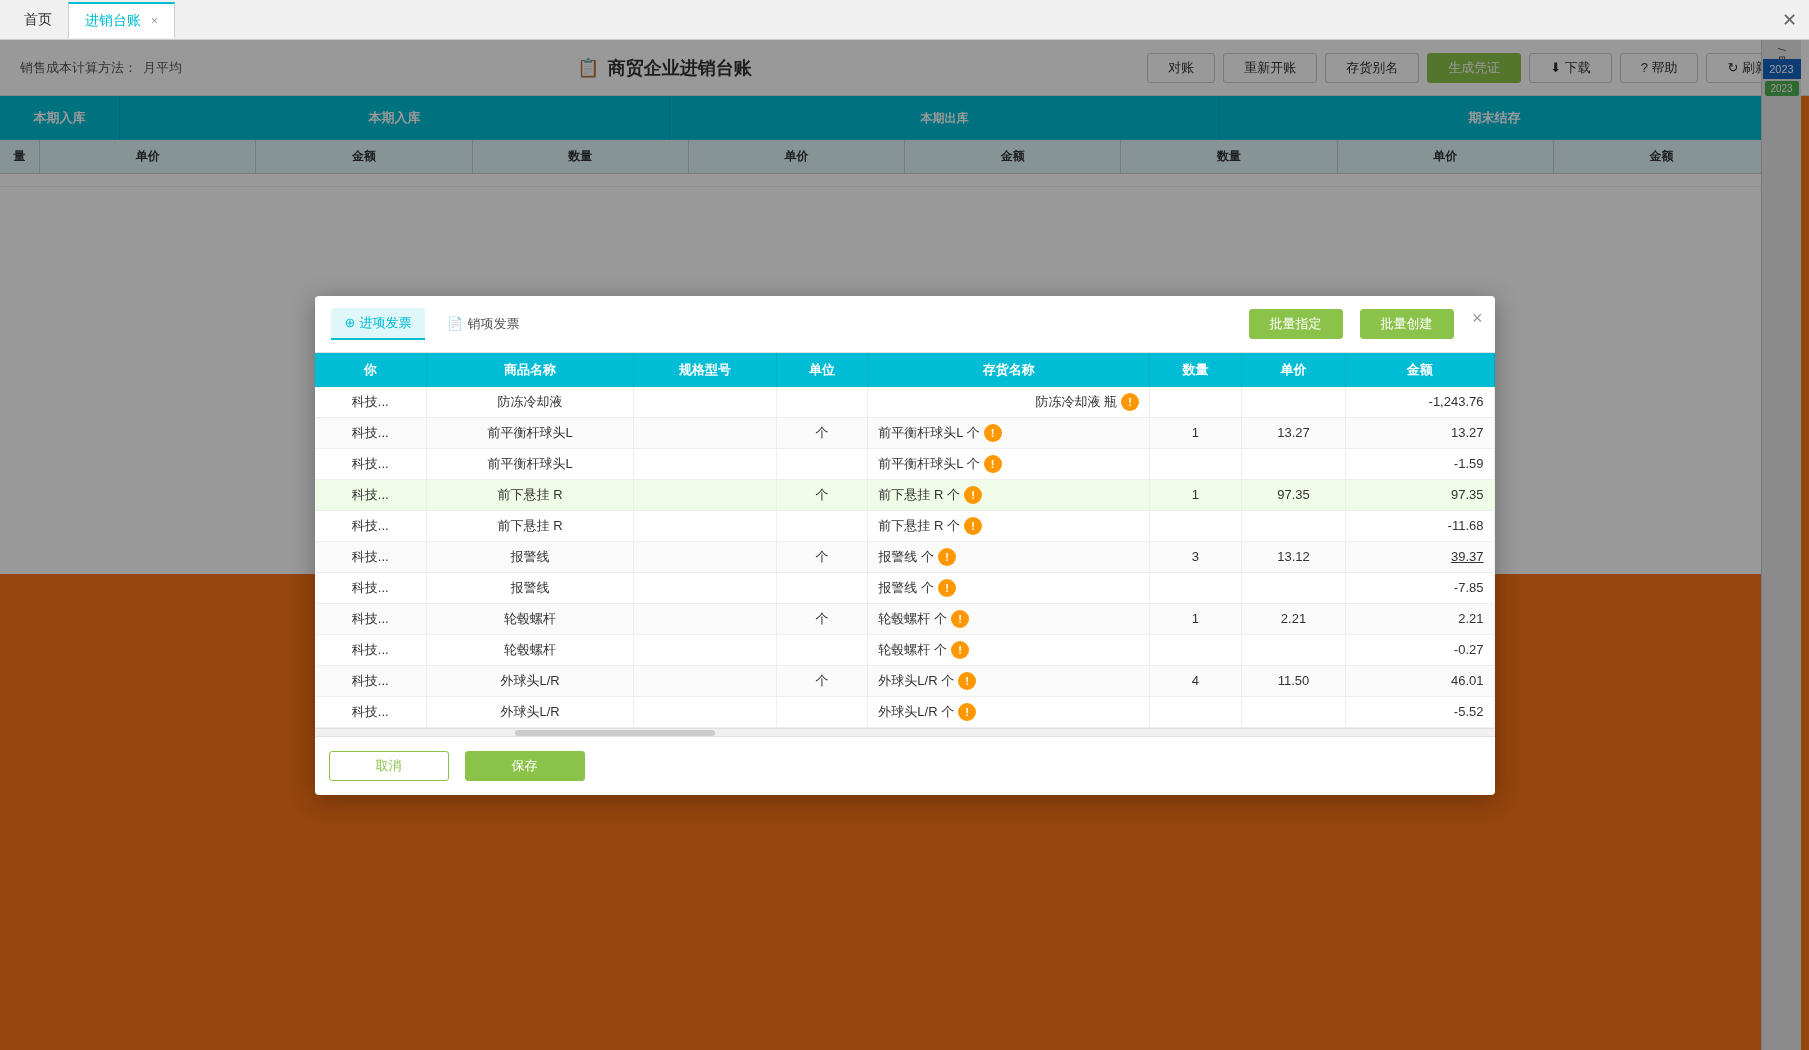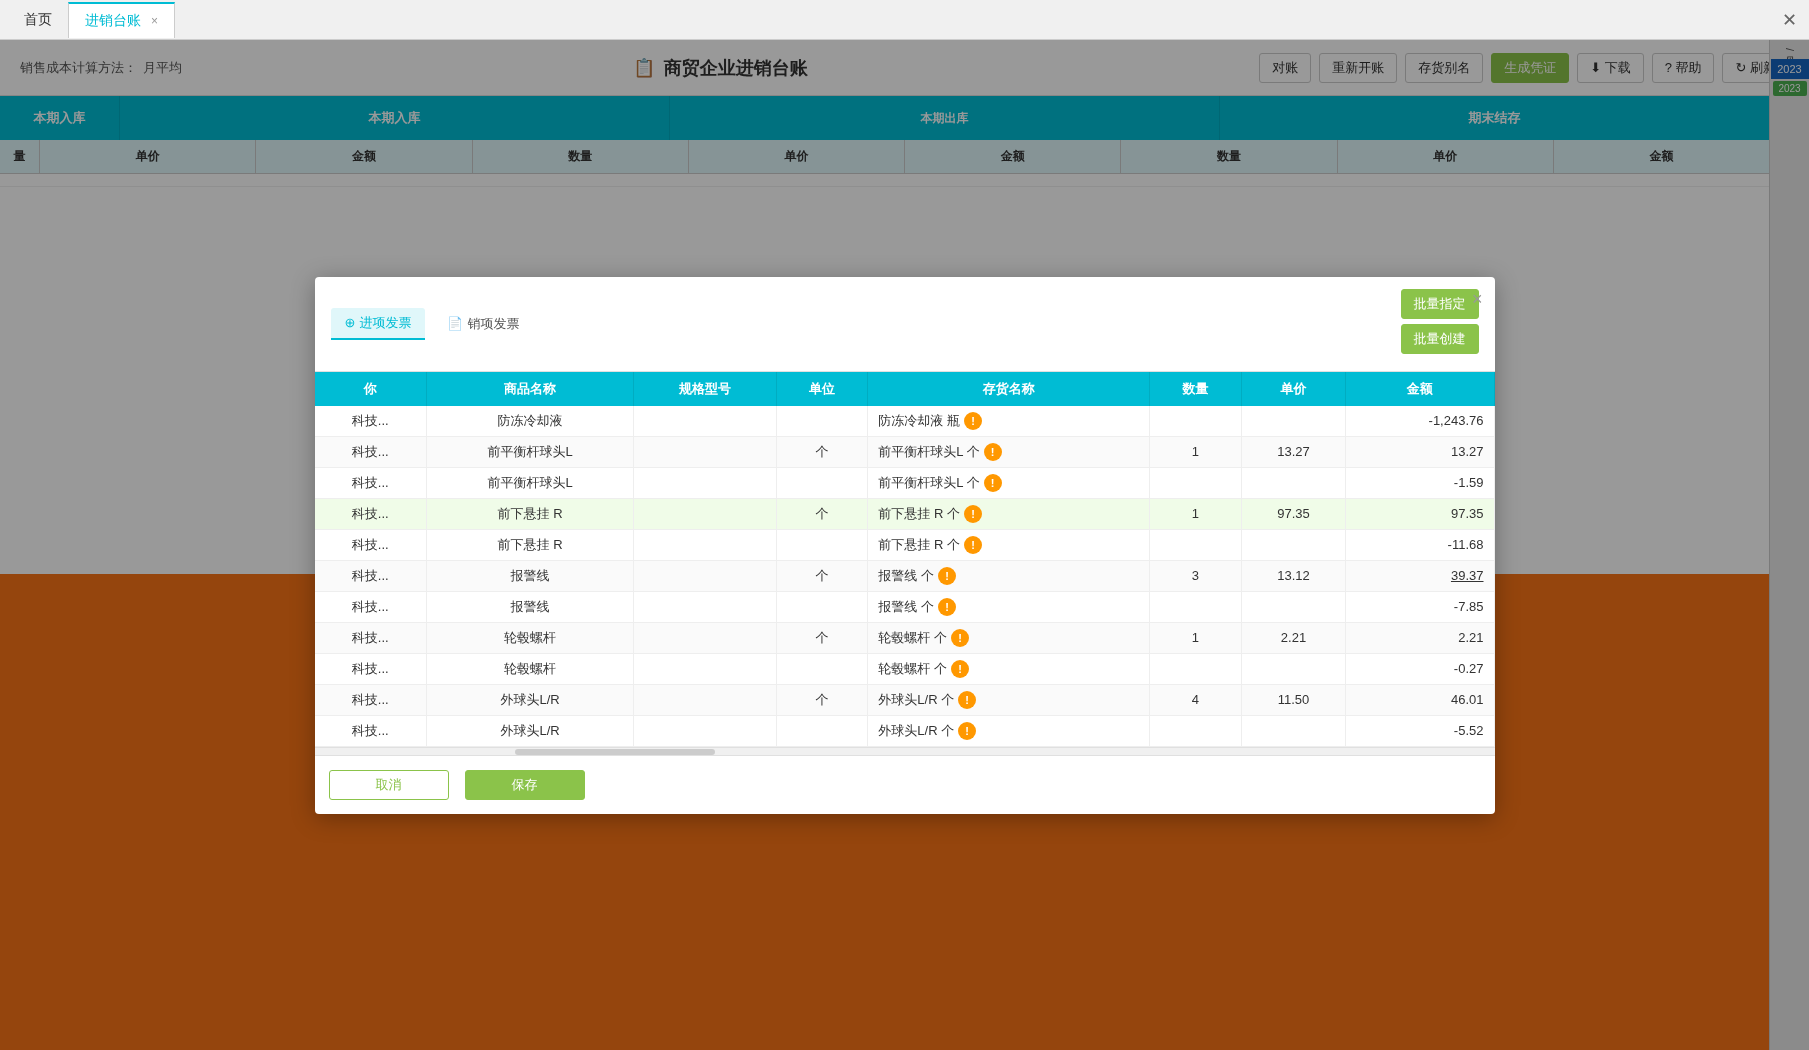--- a/index.html
+++ b/index.html
@@ -92,21 +92,21 @@
       gap: 6px;
       font-size: 13px;
       color: #555;
     }
     .toolbar-right {
       display: flex;
       align-items: center;
       gap: 8px;
     }
     .btn {
-      padding: 5px 12px;
+      padding: 5px 20px;
       border-radius: 3px;
       border: 1px solid #ccc;
       cursor: pointer;
       font-size: 13px;
       background: #fff;
       color: #333;
     }
     .btn-primary {
       background: #8bc34a;
       color: #fff;
@@ -114,21 +114,21 @@
     }
     .btn-outline {
       background: #fff;
       color: #333;
       border: 1px solid #ccc;
     }
 
     
     .right-sidebar {
       position: absolute;
-      right: 0;
+      right: 8px;
       top: 0;
       width: 40px;
       background: #e8e8e8;
       height: 100%;
       display: flex;
       flex-direction: column;
       align-items: center;
       border-left: 1px solid #ccc;
     }
 
@@ -171,22 +171,21 @@
       gap: 4px;
     }
     .modal-tab.active {
       border-bottom: 2px solid #00bcd4;
       color: #00bcd4;
       background: #e0f7fa;
     }
     .modal-header-right {
       margin-left: auto;
       display: flex;
-      gap: 5px;
-      flex-direction: column;
+      gap: 17px;
     }
     .modal-close {
       position: absolute;
       right: 12px;
       top: 12px;
       cursor: pointer;
       color: #999;
       font-size: 18px;
     }
     .modal-body {
@@ -363,21 +362,21 @@
               <th>金额</th>
             </tr>
           </thead>
           <tbody id="modal-table-body">
           <tr>
                 <td>科技...</td>
                 <td>防冻冷却液</td>
                 <td></td>
                 <td></td>
                 <td style="text-align: left;">
-                  <span style="display: flex; align-items: center; gap: 4px; justify-content: flex-start;">
+                  <span style="display: flex; align-items: center; gap: 4px; justify-content: flex-end;">
                     <span>防冻冷却液 瓶</span>
                     <span class="warning-icon">!</span>
                   </span>
                 </td>
                 <td></td>
                 <td></td>
                 <td style="text-align: right;">-1,243.76</td>
               </tr>
               <tr>
                 <td>科技...</td>

